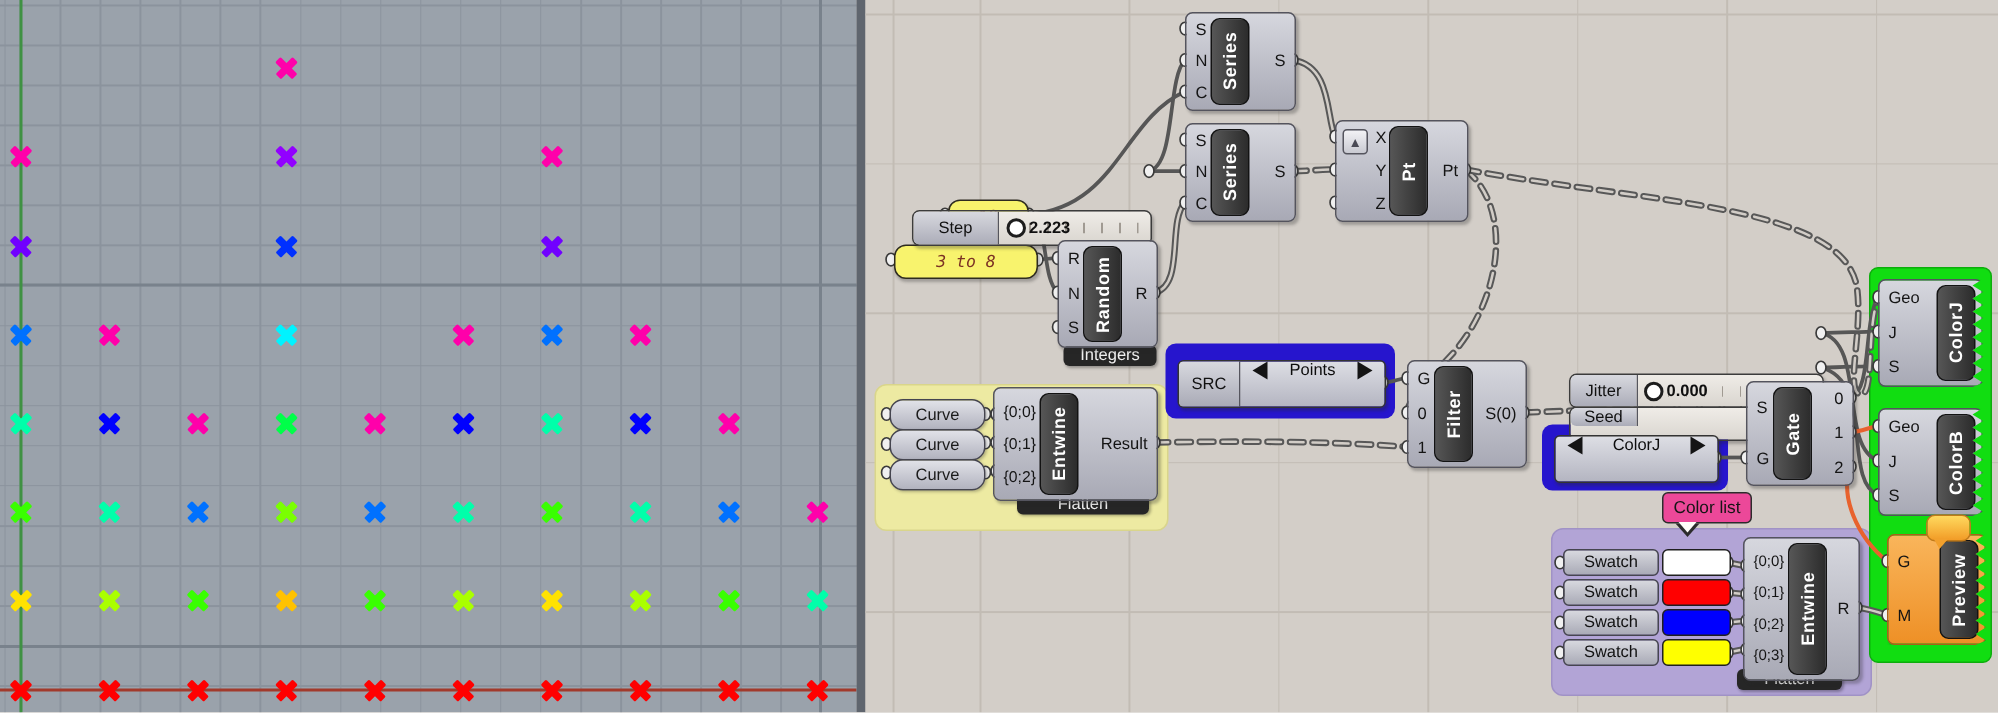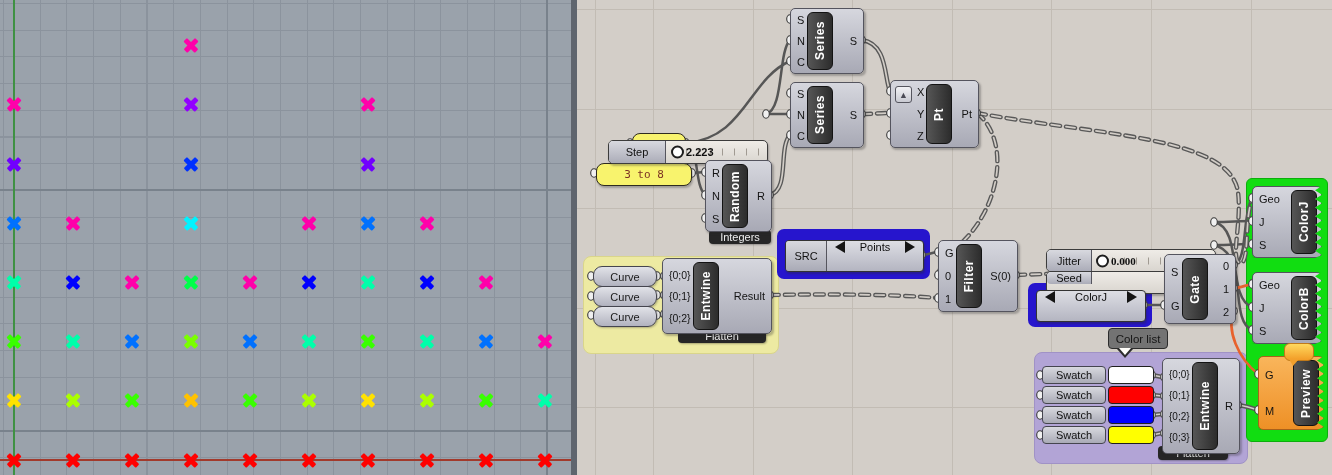--- a/index.html
+++ b/index.html
@@ -95,21 +95,21 @@
   .capsule-param{position:absolute;z-index:10;display:flex;align-items:center;justify-content:center;
     background:linear-gradient(180deg,#e1e2e8,#b2b3bf);border:1px solid #45454f;border-radius:9px;
     font-size:11px;color:#1b1b1b;box-shadow:1px 1px 2px rgba(40,40,40,.3);}
 
   .swatch-row{position:absolute;z-index:10;display:flex;gap:2px;}
   .swatch-label{width:62px;display:flex;align-items:center;justify-content:center;font-size:11px;
     color:#111;background:linear-gradient(180deg,#d8d9df,#a9aab6);
     border:1px solid #45454f;border-radius:4px;}
   .swatch-color{width:44px;border:1.6px solid #1f1f1f;border-radius:4px;}
 
-  .tooltip{position:absolute;z-index:30;background:#737373;border:1.4px solid #2c2c2c;
+  .tooltip{position:absolute;z-index:30;background:#ec4899;border:1.4px solid #2c2c2c;
     border-radius:4px;display:flex;align-items:center;justify-content:center;
     font-size:11.5px;color:#151515;}
   .tooltip::after{content:"";position:absolute;left:10px;bottom:-7px;width:0;height:0;
     border-left:6px solid transparent;border-right:6px solid transparent;
     border-top:7px solid #fffefa;}
   .tooltip::before{content:"";position:absolute;left:8px;bottom:-9.5px;width:0;height:0;
     border-left:8px solid transparent;border-right:8px solid transparent;
     border-top:9px solid #2c2c2c;}
 
   .balloon{position:absolute;z-index:20;background:linear-gradient(180deg,#ffd95e,#f29c27);
@@ -300,36 +300,36 @@
         <ellipse cx="1152" cy="435" rx="3.3" ry="4.2" class="nub"></ellipse>
         <ellipse cx="1164" cy="377" rx="3.3" ry="4.2" class="nub"></ellipse>
         <ellipse cx="1164" cy="396" rx="3.3" ry="4.2" class="nub"></ellipse>
         <ellipse cx="1164" cy="414" rx="3.3" ry="4.2" class="nub"></ellipse>
         <ellipse cx="1164" cy="433" rx="3.3" ry="4.2" class="nub"></ellipse>
         <ellipse cx="1238" cy="405" rx="3.3" ry="4.2" class="nub"></ellipse>
       </g>
   </svg>
 
   <div class="panel" style="left:632px;top:133px;width:52px;height:20px;">18</div>
-  <div class="panel" style="left:596px;top:163px;width:94px;height:21px;">3 to 8</div>
+  <div class="panel" style="left:596px;top:163px;width:94px;height:21px;font-style:italic;">3 to 8</div>
 
   <div class="slider" style="left:608px;top:103px;width:158px;height:22px;">
     <div class="slider-label" style="width:56px;">Step</div>
     <div class="slider-track">
       <div class="ticks"></div>
       <div class="knob-circle" style="left:5px;"></div>
       <div class="slider-value" style="left:18px;background:none;">2.223</div>
     </div>
   </div>
   <div class="slider" style="left:1046px;top:212px;width:168px;height:21px;">
     <div class="slider-label" style="width:44px;">Jitter</div>
     <div class="slider-track">
       <div class="ticks"></div>
       <div class="knob-circle" style="left:4px;"></div>
-      <div class="slider-value" style="left:17px;background:none;font-family:Liberation Serif, serif;">0.000</div>
+      <div class="slider-value" style="left:17px;background:none;">0.000</div>
     </div>
   </div>
   <div class="slider" style="left:1046px;top:234px;width:168px;height:21px;flex-direction:column;">
     <div class="slider-label" style="width:44px;">Seed</div>
   </div>
 
   <div class="vlist" style="left:785px;top:240px;width:137px;height:30px;">
     <div class="vlist-prefix" style="width:40px;">SRC</div>
     <div class="vlist-body">
       <div class="tri-l"></div>

